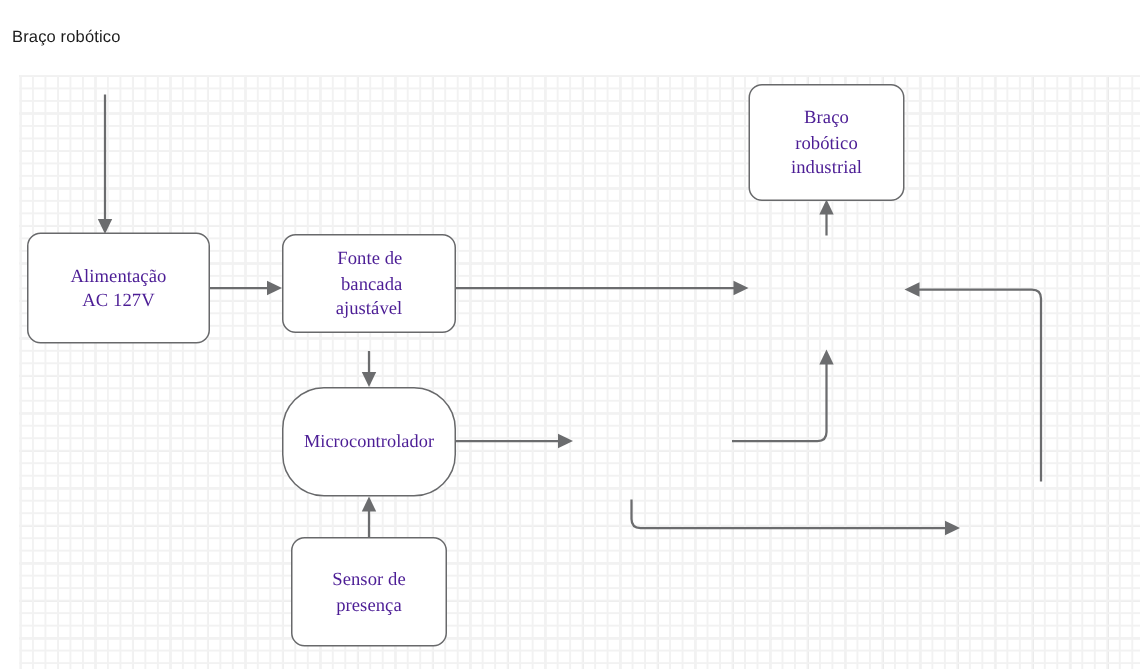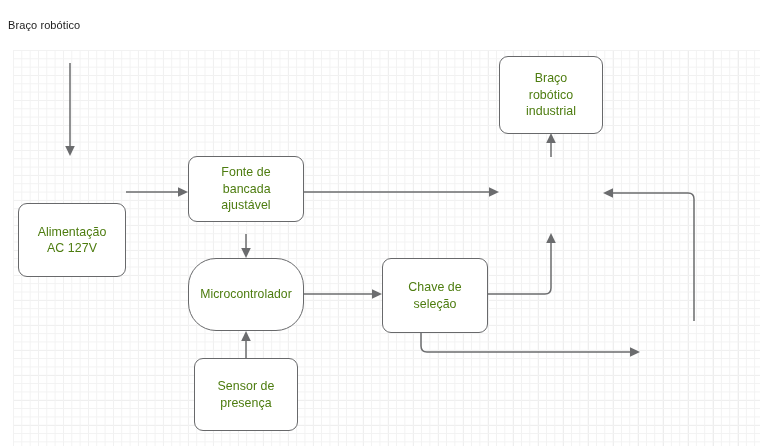--- a/index.html
+++ b/index.html
@@ -44,26 +44,27 @@
   .node {
     position: absolute;
     box-sizing: border-box;
     background: #ffffff;
     border: 1.6px solid #68696b;
     border-radius: 9px;
     display: flex;
     align-items: center;
     justify-content: center;
     text-align: center;
-    color: #4d7c0f;
+    color: #4c1d95;
     font-size: 12.4px;
     line-height: 16.5px;
     letter-spacing: 0.05px;
     white-space: pre-line;
     padding: 2px 18px;
+    font-family: Liberation Serif, serif;
   }
   .node.tight { font-size: 12.2px; }
   svg#edges {
     position: absolute;
     left: 0;
     top: 0;
     width: 760px;
     height: 446px;
     overflow: visible;
     pointer-events: none;
@@ -131,34 +132,32 @@
       <path d="M694,321 L694,199 Q694,193 688,193 L611,193"></path>
       <polygon class="arrowhead" points="603,193 613,188.2 613,197.8"></polygon>
     </g>
 
     <g>
       <line x1="551" y1="157" x2="551" y2="141"></line>
       <polygon class="arrowhead" points="551,133 546.2,143 555.8,143"></polygon>
     </g>
   </svg>
 
-  <div class="node" style="left:18px; top:155px; width:108px; height:74px;margin-top:48px;">Alimentação
+  <div class="node" style="left:18px; top:155px; width:122px; height:74px;">Alimentação
 AC 127V</div>
 
   <div class="node" style="left:188px; top:156px; width:116px; height:66px;text-align:right;">Fonte de
 bancada
 ajustável</div>
 
   <div class="node tight" style="left:188px; top:258px; width:116px; height:73px;border-radius:28px;">Microcontrolador</div>
 
   <div class="node" style="left:194px; top:358px; width:104px; height:73px;">Sensor de
 presença</div>
 
-  <div class="node" style="left:382px; top:258px; width:106px; height:75px;">Chave de
-seleção</div>
 
 
   <div class="node" style="left:499px; top:56px; width:104px; height:78px;">Braço
 robótico
 industrial</div>
 
 
 </div>
 
 </body></html>

